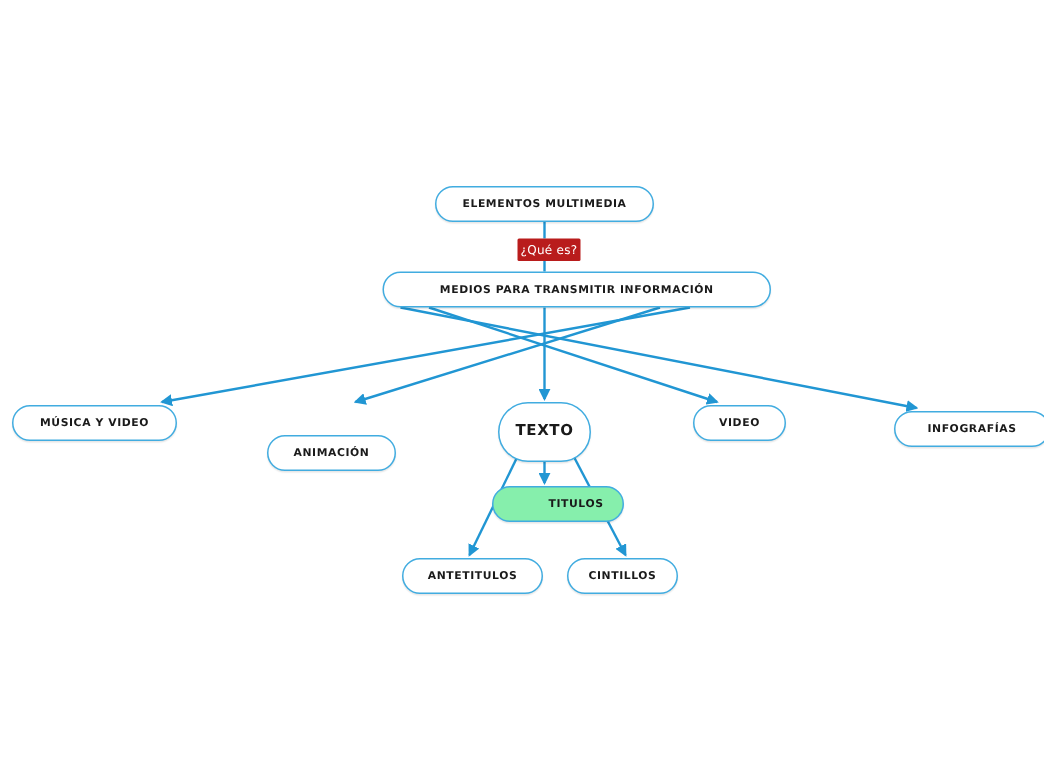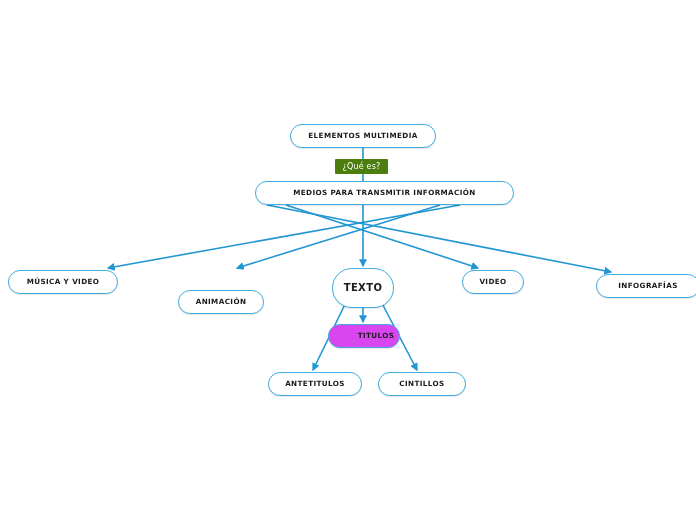--- a/index.html
+++ b/index.html
@@ -110,27 +110,27 @@
       </div>
       <div class="node" style="left: 332px; top: 268px; width: 62px; height: 40px; font-size: 10px; background: rgb(255, 255, 255); border-color: rgb(65, 172, 224);">
         <span class="node-label">TEXTO</span>
       </div>
       <div class="node" style="left: 462px; top: 270px; width: 62px; height: 24px; font-size: 7.2px; background: rgb(255, 255, 255); border-color: rgb(65, 172, 224);">
         <span class="node-label">VIDEO</span>
       </div>
       <div class="node" style="left: 596px; top: 274px; width: 104px; height: 24px; font-size: 7.2px; background: rgb(255, 255, 255); border-color: rgb(65, 172, 224);">
         <span class="node-label">INFOGRAFÍAS</span>
       </div>
-      <div class="node" style="left: 328px; top: 324px; width: 72px; height: 24px; font-size: 7.2px; background: #d946ef; border-color: rgb(65, 172, 224); padding-left: 24px;">
+      <div class="node" style="left: 328px; top: 324px; width: 88px; height: 24px; font-size: 7.2px; background: #86efac; border-color: rgb(65, 172, 224); padding-left: 24px;">
         <span class="node-label">TITULOS</span>
       </div>
       <div class="node" style="left: 268px; top: 372px; width: 94px; height: 24px; font-size: 7.2px; background: rgb(255, 255, 255); border-color: rgb(65, 172, 224); align-items: center;">
         <span class="node-label">ANTETITULOS</span>
       </div>
-      <div class="node" style="left: 378px; top: 372px; width: 88px; height: 24px; font-size: 7.2px; background: rgb(255, 255, 255); border-color: rgb(65, 172, 224);">
+      <div class="node" style="left: 378px; top: 372px; width: 74px; height: 24px; font-size: 7.2px; background: rgb(255, 255, 255); border-color: rgb(65, 172, 224);">
         <span class="node-label">CINTILLOS</span>
       </div>
-      <div class="badge" style="left: 335px; top: 159px; width: 53px; height: 15px; background: #4d7c0f; color: rgb(255, 255, 255);">
+      <div class="badge" style="left: 345px; top: 159px; width: 42px; height: 15px; background: #b91c1c; color: rgb(255, 255, 255);">
         <span>¿Qué es?</span>
       </div>
     </div>
 
 </div>
 
 </body></html>

